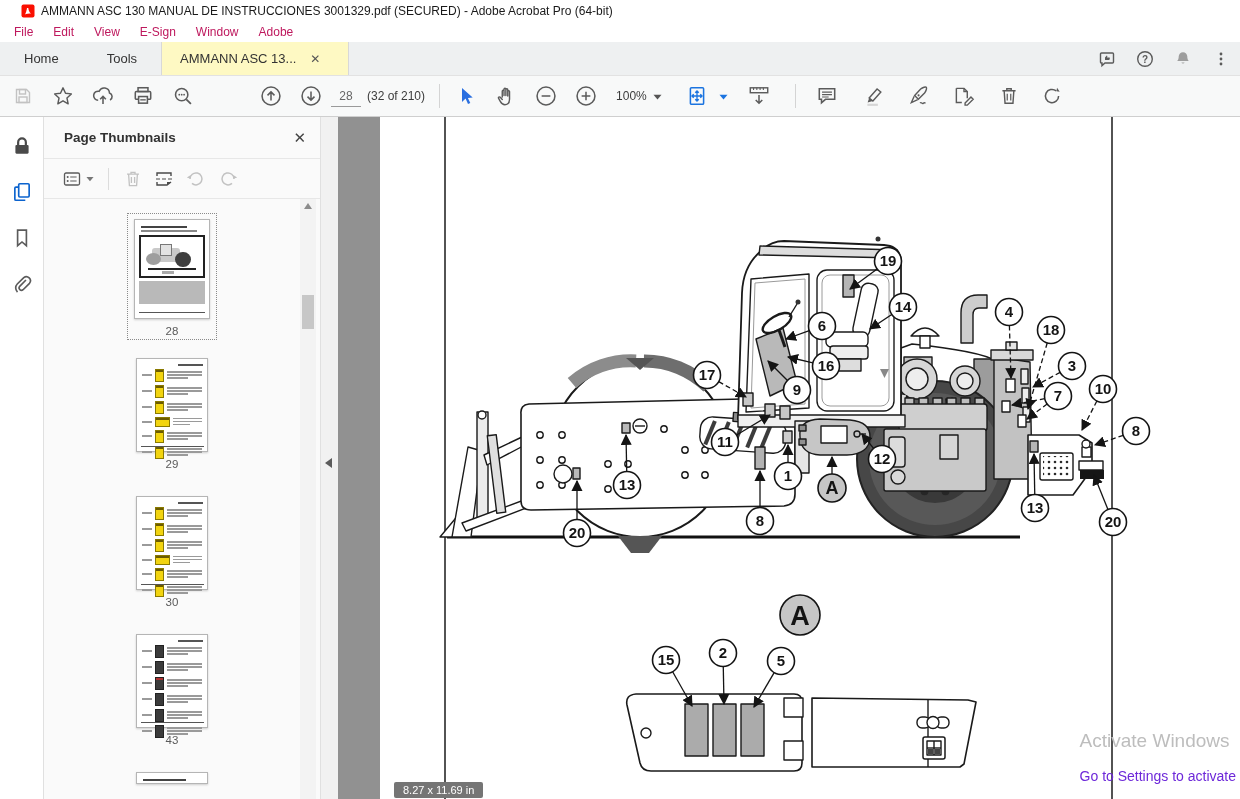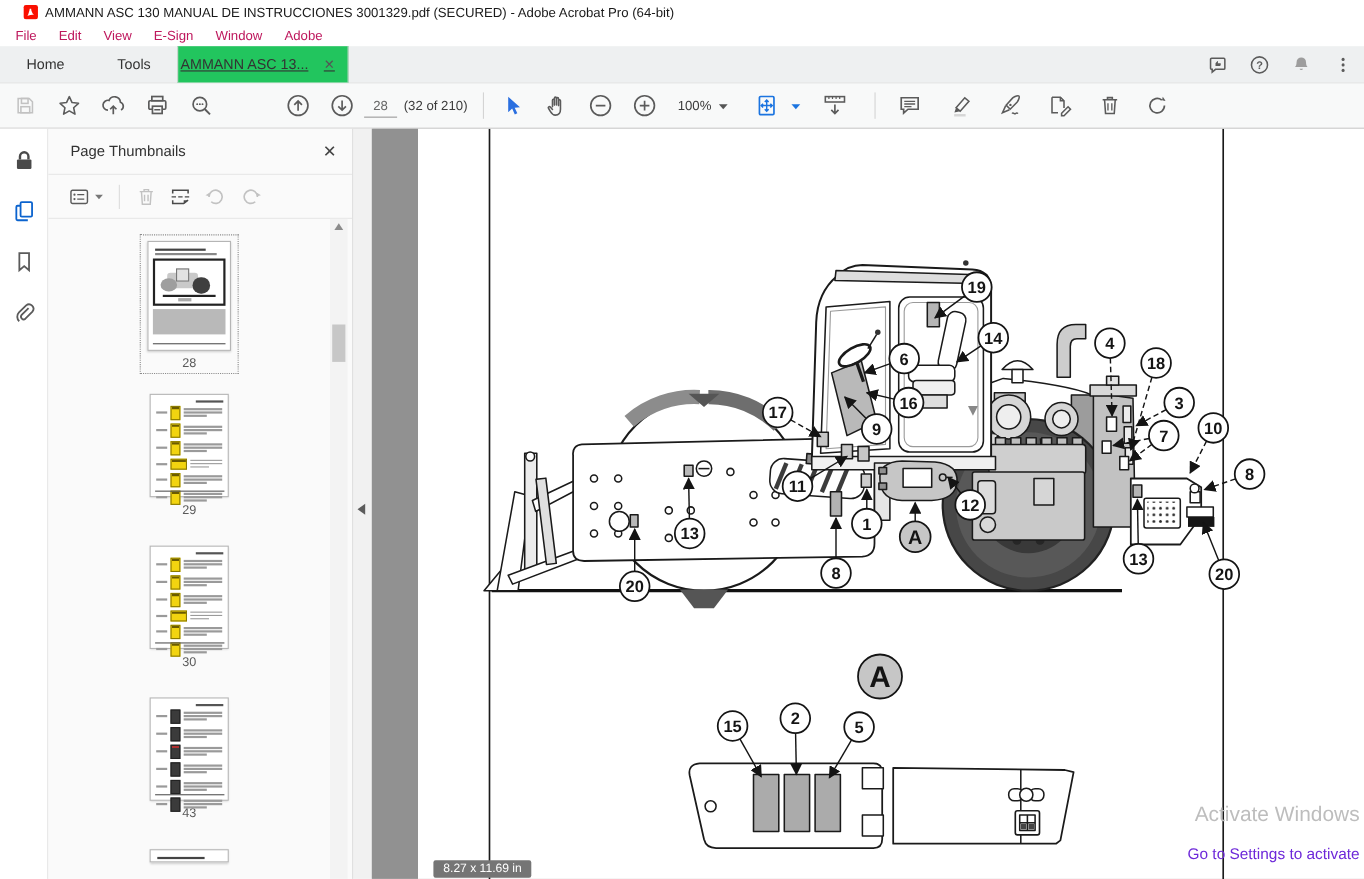--- a/index.html
+++ b/index.html
@@ -11,43 +11,43 @@
             display:flex;align-items:center;padding-left:21px;box-sizing:border-box;}
   #titlebar .ttext{font-size:12px;color:#1a1a1a;margin-left:6px;white-space:nowrap;}
   
   #menubar{position:absolute;left:0;top:22px;width:100%;height:20px;background:#fff;
            display:flex;align-items:center;padding-left:4px;box-sizing:border-box;}
   .menu-item{font-size:12px;color:#be185d;padding:0 10px;cursor:default;}
   
   #tabbar{position:absolute;left:0;top:42px;width:100%;height:34px;background:#eef0f1;
           border-bottom:1px solid #e2e2e2;display:flex;align-items:stretch;box-sizing:border-box;}
   .tab{display:flex;align-items:center;padding:0 24px;font-size:13px;color:#333;position:relative;}
-  .tab.active{background:#22c55e;border-left:1px solid #d8d8d8;border-right:1px solid #d8d8d8;
-              padding:0 2px;min-width:150px;text-decoration:underline;}
+  .tab.active{background:#fef9c3;border-left:1px solid #d8d8d8;border-right:1px solid #d8d8d8;
+              padding:0 18px;min-width:150px;}
   .tab .close{margin-left:14px;color:#555;font-size:12px;cursor:default;}
   #tabbar-right{margin-left:auto;display:flex;align-items:center;gap:8px;padding-right:4px;}
   .winbtn{width:30px;height:26px;display:flex;align-items:center;justify-content:center;}
   
   #toolbar{position:absolute;left:0;top:76px;width:100%;height:41px;background:#f8f9f9;
            border-bottom:1px solid #cfcfcf;display:flex;align-items:center;box-sizing:border-box;}
   .tbtn{min-width:34px;height:30px;display:flex;align-items:center;justify-content:center;margin:0 3px;}
   .tsep{width:1px;height:24px;background:#d4d4d4;margin:0 6px;}
   #page-num{width:26px;height:18px;border:none;border-bottom:1px solid #9a9a9a;background:transparent;
             text-align:center;font-size:12px;color:#666;font-family:inherit;}
   #page-count{font-size:12px;color:#3c3c3c;margin:0 8px 0 6px;white-space:nowrap;}
   #zoom-label{font-size:12px;color:#3c3c3c;margin:0 4px 0 10px;}
   .caret{margin:2px 4px 0 2px;}
   
   #rail{position:absolute;left:0;top:117px;width:44px;height:682px;background:#ffffff;
         border-right:1px solid #e0e0e0;display:flex;flex-direction:column;align-items:center;
         padding-top:18px;box-sizing:border-box;gap:24px;}
   
   #panel{position:absolute;left:44px;top:117px;width:276px;height:682px;background:#fafafa;box-sizing:border-box;}
   #panel-header{height:42px;display:flex;align-items:center;padding:0 14px 0 20px;
-                border-bottom:1px solid #e7e7e7;box-sizing:border-box;}
+                border-bottom:1px solid #e7e7e7;box-sizing:border-box;font-weight:bold;}
   #panel-title{font-size:13.5px;color:#323232;flex:1;}
   #panel-close{color:#444;font-size:15px;}
   #panel-toolbar{height:40px;display:flex;align-items:center;padding-left:18px;gap:10px;
                  border-bottom:1px solid #e7e7e7;box-sizing:border-box;}
   .psep{width:1px;height:22px;background:#dcdcdc;margin:0 4px;}
   #thumb-list{position:absolute;left:0;top:82px;width:256px;height:600px;overflow:hidden;
               display:flex;flex-direction:column;align-items:center;padding-top:14px;box-sizing:border-box;}
   .thumb-item{display:flex;flex-direction:column;align-items:center;margin-bottom:26px;}
   .thumb-item.selected{border:1px dotted #8a8a8a;padding:5px 6px 2px;margin-bottom:18px;}
   .thumb-page{width:72px;height:94px;background:#fff;border:1px solid #b5b5b5;
@@ -72,21 +72,21 @@
   #gutter{position:absolute;left:320px;top:117px;width:18px;height:682px;background:#f1f1f1;
           border-left:1px solid #e0e0e0;}
   #gutter .collapse{position:absolute;left:4px;top:341px;width:0;height:0;
        border-top:5px solid transparent;border-bottom:5px solid transparent;border-right:7px solid #5c5c5c;}
   
   #docarea{position:absolute;left:338px;top:117px;width:1012px;height:682px;background:#919191;}
   #docpage{position:absolute;left:42px;top:0;width:860px;height:682px;background:#ffffff;}
   #doc-svg{position:absolute;left:0;top:0;}
   #size-tooltip{position:absolute;left:14px;top:665px;background:#757575;color:#fff;
                 font-size:11px;padding:2px 9px;border-radius:2px;white-space:nowrap;}
-  #watermark{position:absolute;right:4px;top:613px;text-align:right;pointer-events:none;}
+  #watermark{position:absolute;right:4px;top:613px;pointer-events:none;}
   #watermark .l1{font-size:19px;color:#bdbdbd;}
   #watermark .l2{font-size:14px;color:#6d28d9;margin-top:16px;}
   
   #doc-scroll{position:absolute;right:0;top:0;width:6px;height:682px;background:#f1f1f1;}
   #doc-scroll .thumb{position:absolute;left:1px;top:60px;width:4px;height:120px;background:#c4c4c4;}
   svg{display:block;}
 </style>
 </head>
 <body>
 

